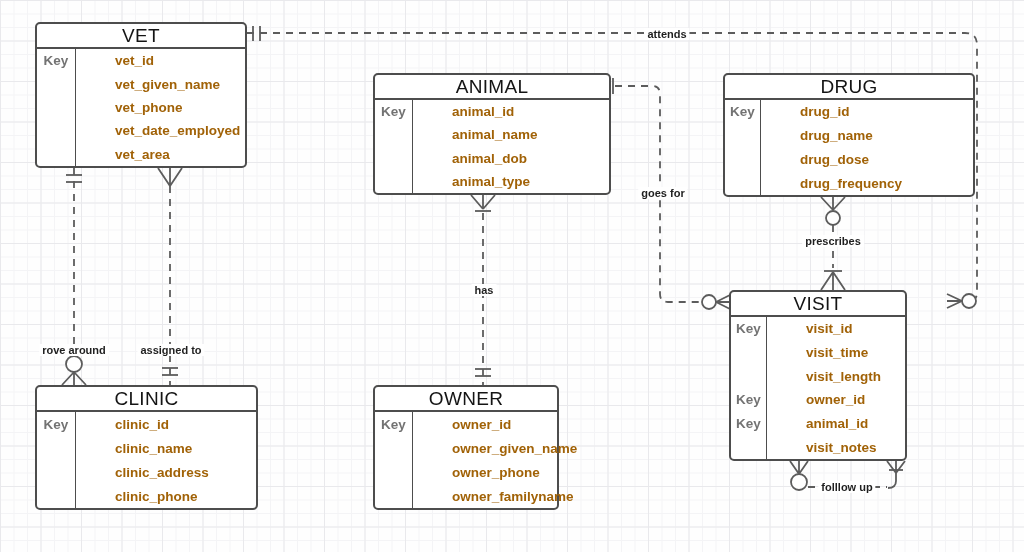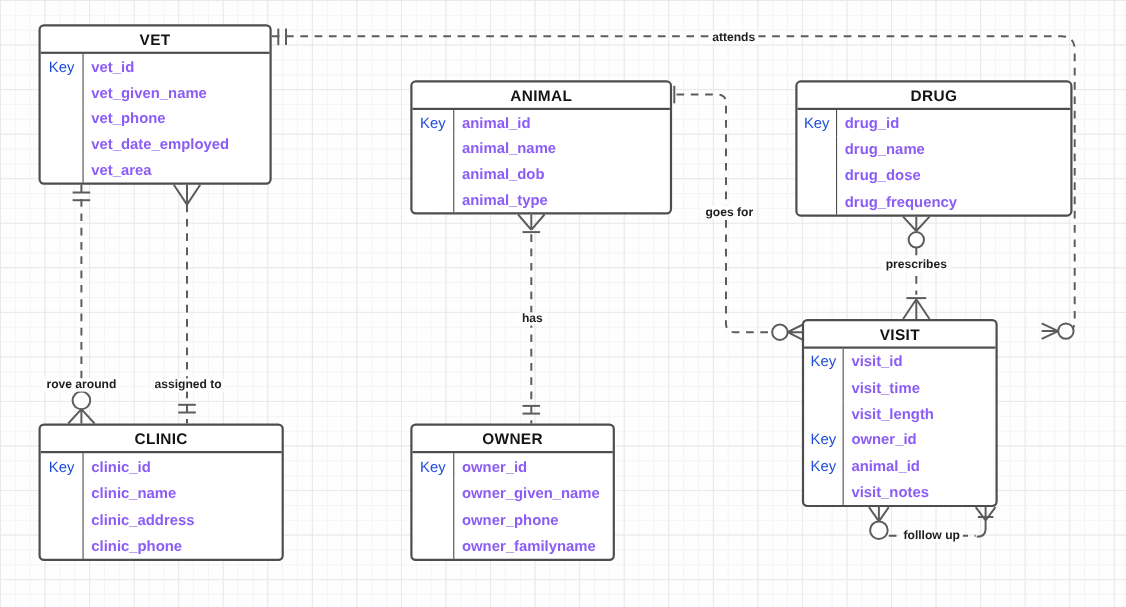--- a/index.html
+++ b/index.html
@@ -15,29 +15,29 @@
   .wires{position:absolute;left:0;top:0;z-index:1;pointer-events:none;}
   .wires path,.wires line{stroke:#5c5c5c;stroke-width:1.8;fill:none;}
   .wires .dash{stroke-dasharray:7 6;}
   .wires circle{fill:#fff;stroke:#5c5c5c;stroke-width:1.8;}
   .entity{
     position:absolute;z-index:2;background:#fff;border:2px solid #4d4d4d;border-radius:5px;
     box-sizing:border-box;display:flex;flex-direction:column;
   }
   .entity-title{
     flex:0 0 23px;border-bottom:2px solid #4d4d4d;display:flex;align-items:center;justify-content:center;
-    font-weight:bold;font-size:14px;color:#141414;letter-spacing:.3px;
+    font-weight:normal;font-size:19px;color:#141414;letter-spacing:.3px;
   }
   .entity-body{flex:1;display:flex;flex-direction:column;}
   .erow{flex:1;display:flex;align-items:stretch;}
   .kcell{
     flex:0 0 auto;display:flex;align-items:center;justify-content:center;
-    border-right:1.6px solid #4d4d4d;font-weight:normal;font-size:13.5px;color:#1d4ed8;
-  }
-  .ncell{display:flex;align-items:center;padding-left:7px;font-weight:bold;font-size:13.5px;color:#8b5cf6;white-space:nowrap;}
+    border-right:1.6px solid #4d4d4d;font-weight:bold;font-size:13.5px;color:#737373;
+  }
+  .ncell{display:flex;align-items:center;padding-left:7px;font-weight:bold;font-size:13.5px;color:#a16207;white-space:nowrap;margin-left:32px;}
   .e-vet .kcell,.e-clinic .kcell{width:38px;}
   .e-animal .kcell,.e-owner .kcell{width:37px;}
   .e-drug .kcell,.e-visit .kcell{width:35px;}
   .rel-label{
     position:absolute;z-index:3;transform:translate(-50%,-50%);background:#fff;padding:0 3px;
     font-size:11px;font-weight:bold;color:#1f1f1f;white-space:nowrap;
   }
 </style>
 </head>
 <body>

